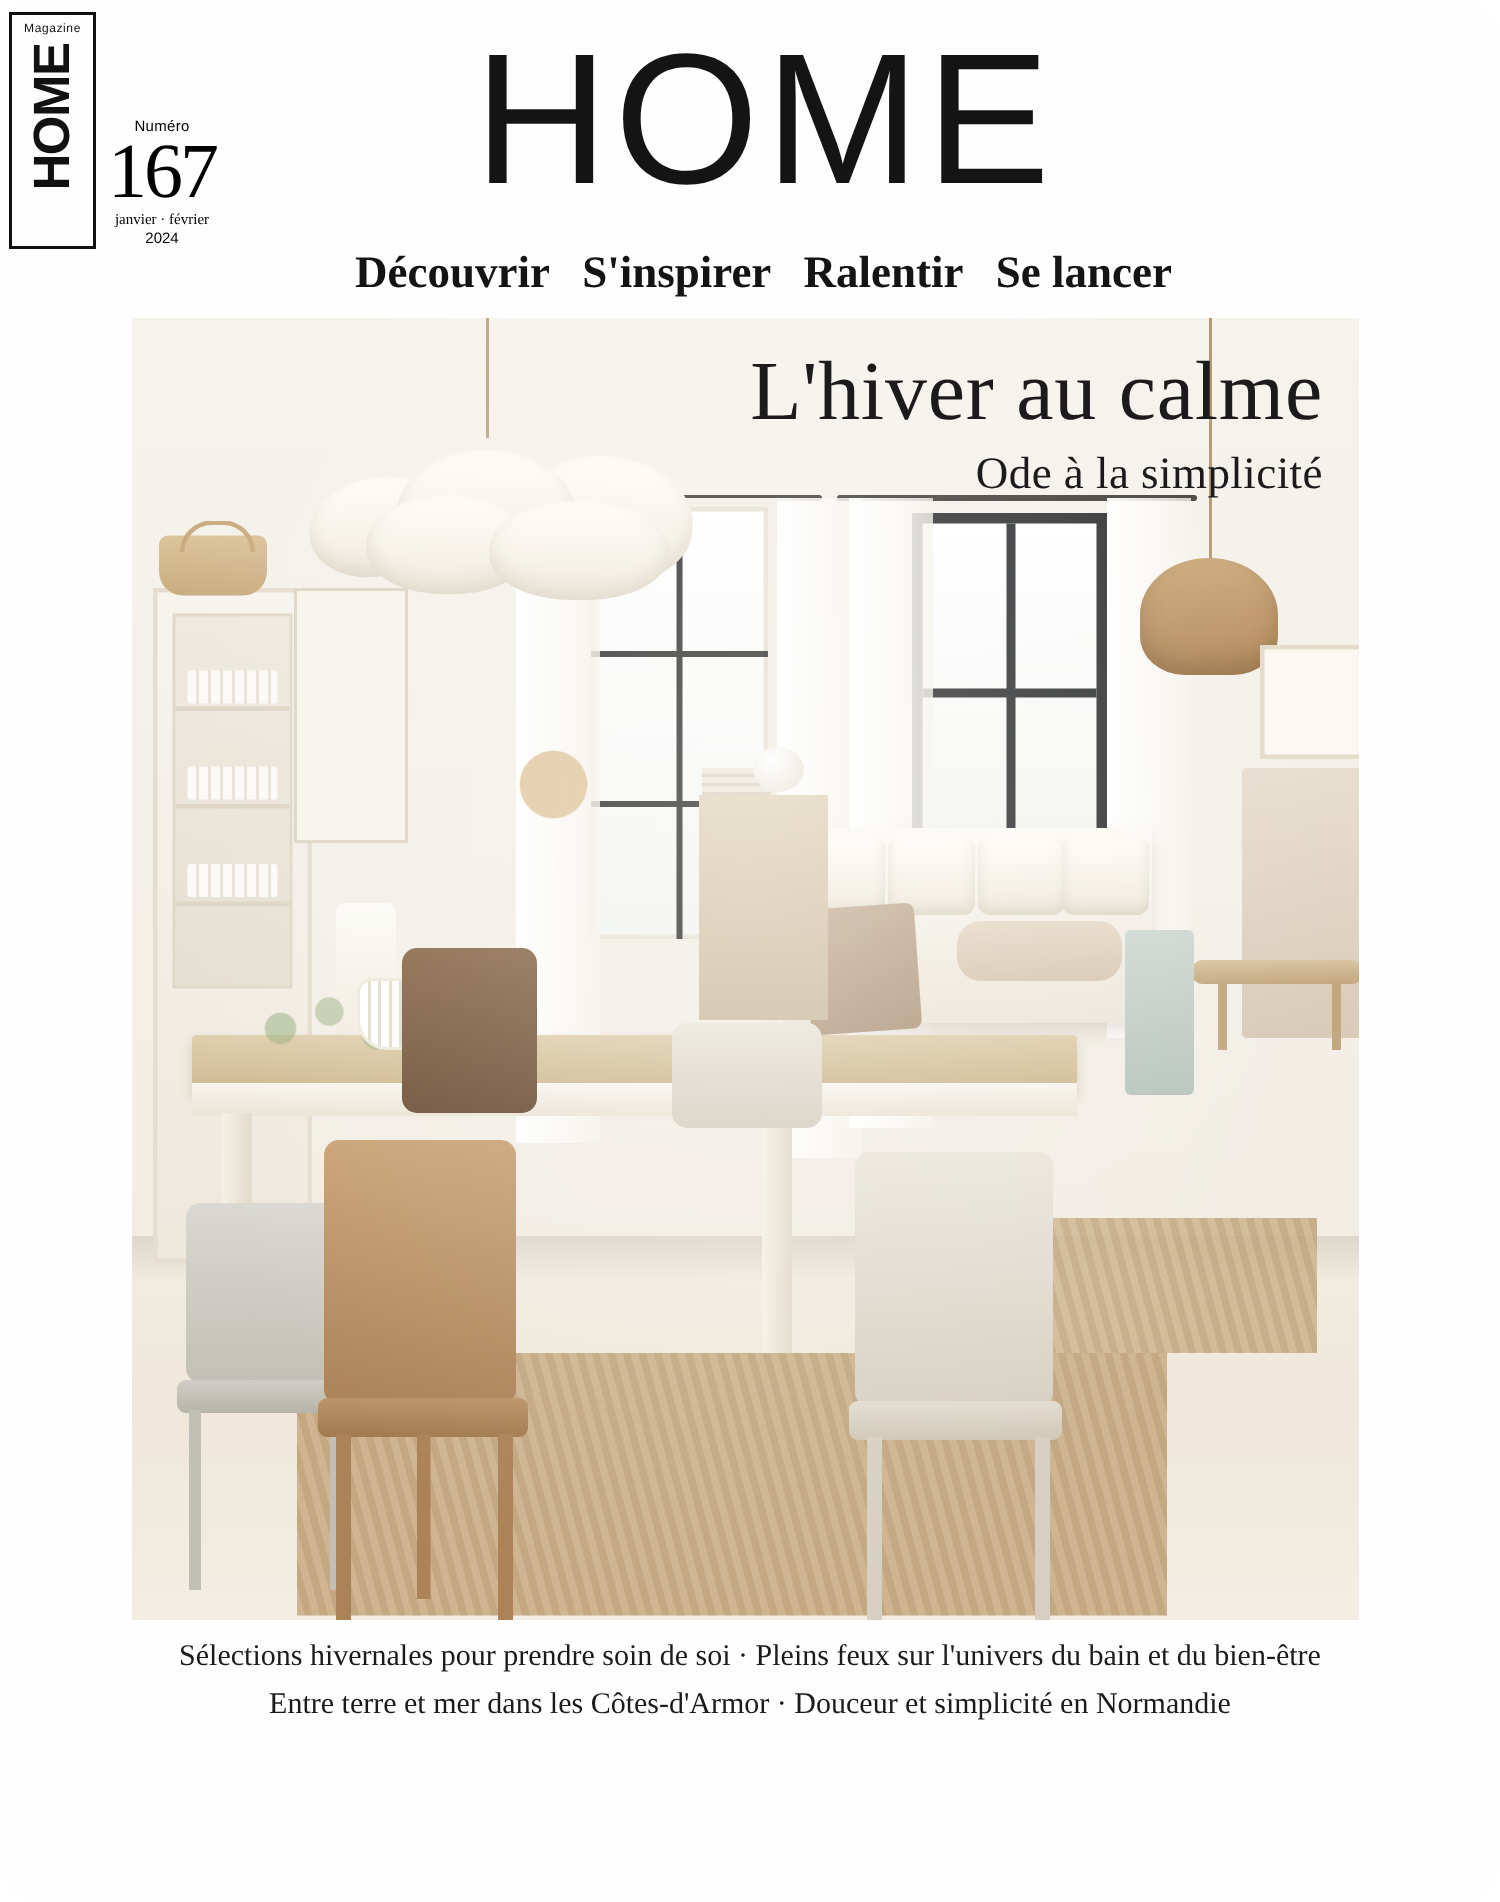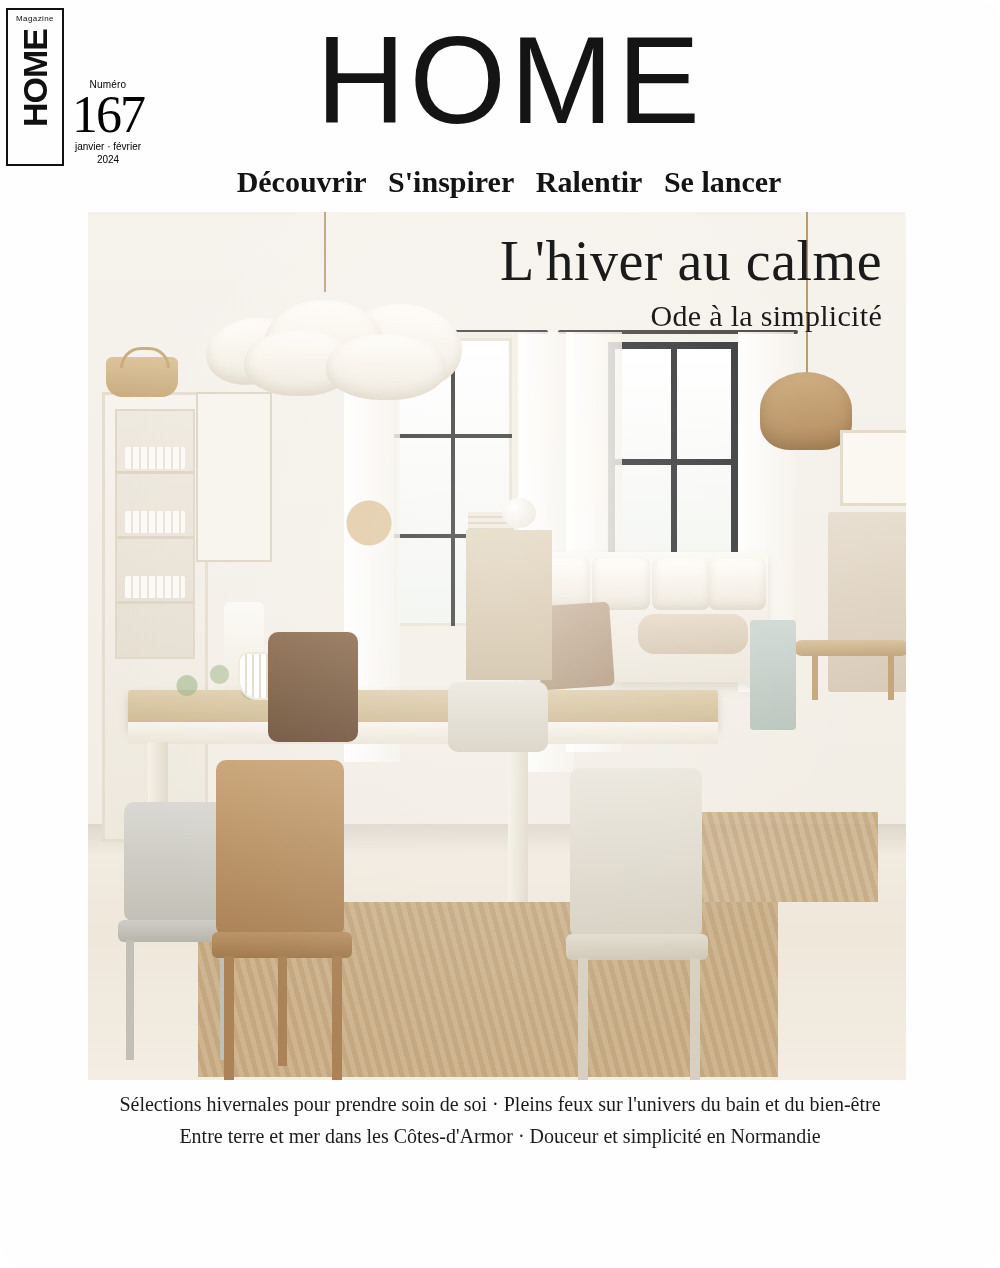--- a/index.html
+++ b/index.html
@@ -67,21 +67,21 @@
     font-size: 10px;
     letter-spacing: .2px;
   }
   .issue-number {
     font-family: "Liberation Serif", serif;
     font-size: 52px;
     line-height: .95;
     letter-spacing: -2px;
   }
   .issue-date {
-    font-family: Liberation Sans, sans-serif;
+    font-family: Liberation Serif, serif;
     font-size: 10px;
     margin-top: 2px;
   }
   .issue-year {
     font-family: "Liberation Sans", sans-serif;
     font-size: 10px;
     margin-top: 2px;
   }
 
   .title-home {

